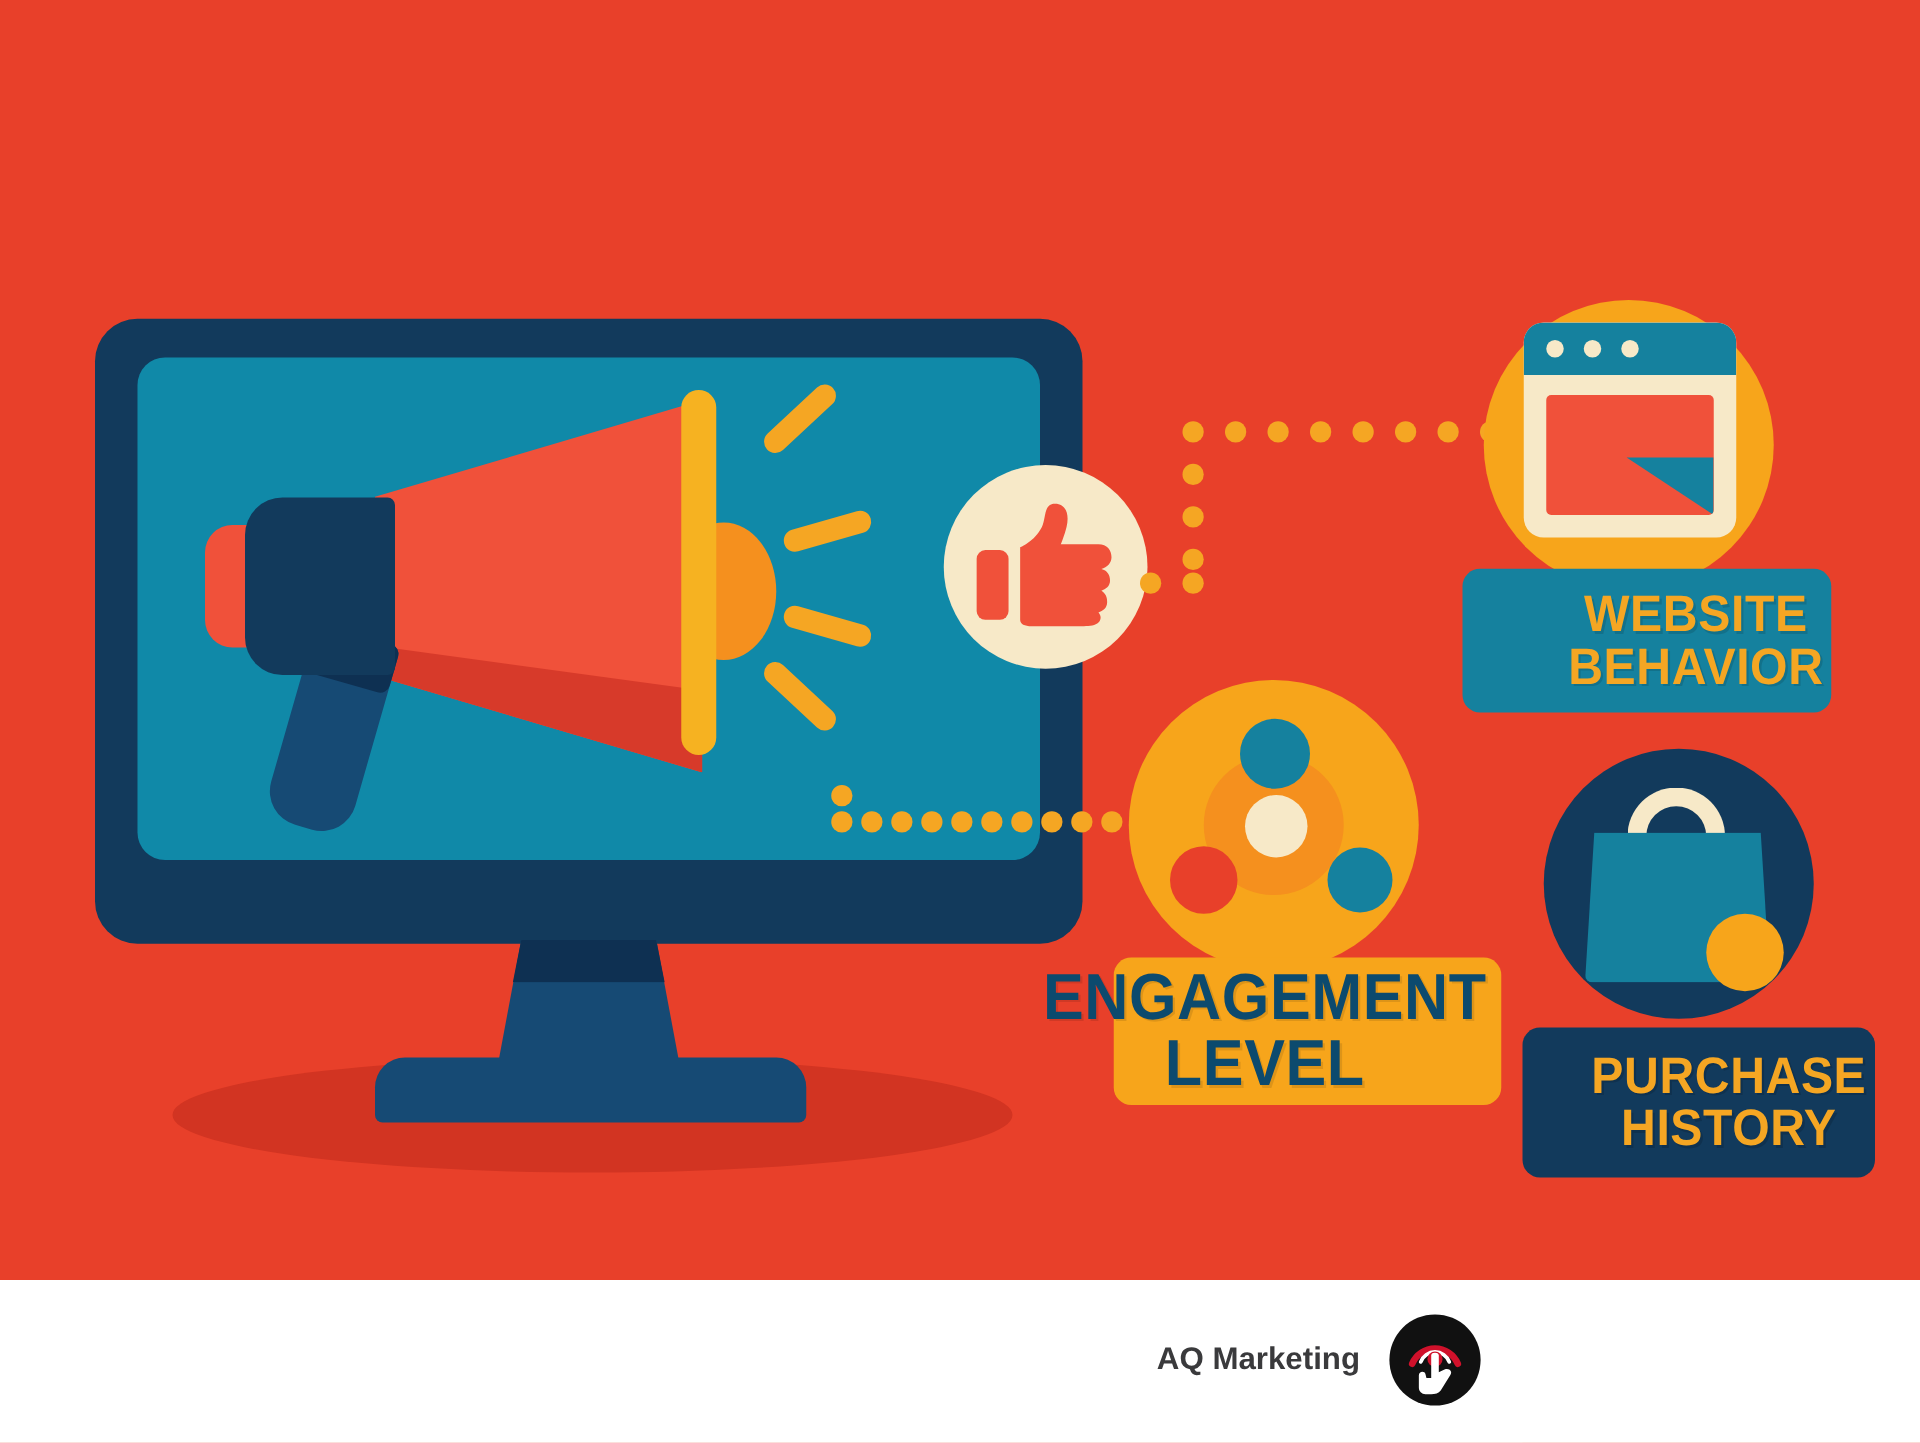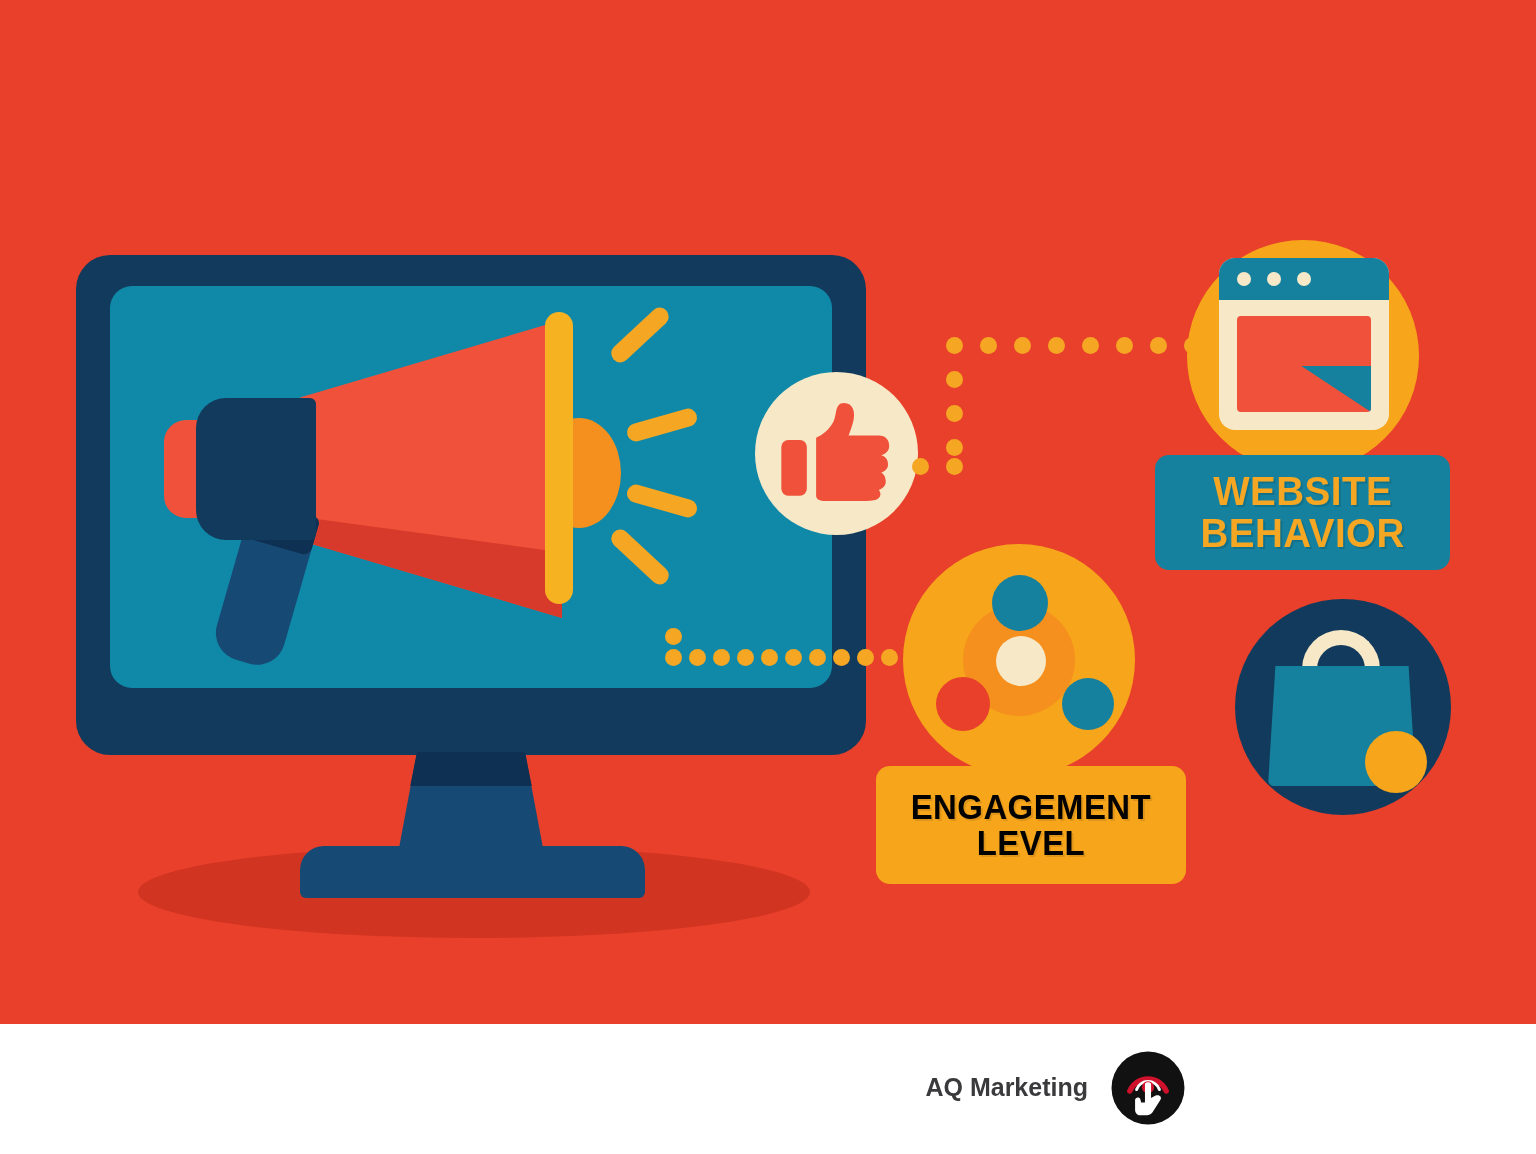--- a/index.html
+++ b/index.html
@@ -113,31 +113,32 @@
 
   
   .icon-circle{position:absolute;border-radius:50%;}
 
   .wb-circle{left:1187px;top:240px;width:232px;height:232px;background:#F7A51B;}
   .eng-circle{left:903px;top:544px;width:232px;height:232px;background:#F7A51B;}
   .ph-circle{left:1235px;top:599px;width:216px;height:216px;background:#123A5C;}
 
   .label-box{
     position:absolute;border-radius:14px;display:flex;align-items:center;
-    justify-content:center;text-align:center;font-weight:bold;line-height:1.02;
+    justify-content:flex-end;text-align:center;font-weight:bold;line-height:1.02;
     letter-spacing:0.5px;
+    margin-left:15px;
   }
   .label-wb{
     left:1155px;top:455px;width:295px;height:115px;background:#15819E;
     color:#F5A623;font-size:41px;
     text-shadow:2px 2px 0 rgba(0,0,0,0.12);
   }
   .label-eng{
     left:876px;top:766px;width:310px;height:118px;background:#F7A51B;
-    color:#000000;font-size:35px;
+    color:#0c4a6e;font-size:52px;
     text-shadow:2px 2px 0 rgba(0,0,0,0.10);
   }
   .label-ph{
     left:1203px;top:822px;width:282px;height:120px;background:#123A5C;
     color:#F5A623;font-size:41px;
     text-shadow:2px 2px 0 rgba(0,0,0,0.14);
   }
   .label-box span{display:block;transform:scaleX(0.94);}
 
   
@@ -286,20 +287,26 @@
       <div>
         <span>ENGAGEMENT</span>
         <span>LEVEL</span>
       </div>
     </div>
 
     <div class="icon-circle ph-circle"></div>
     <div class="bag-handle"></div>
     <div class="bag-body"></div>
     <div class="bag-badge"></div>
+    <div class="label-box label-ph">
+      <div>
+        <span>PURCHASE</span>
+        <span>HISTORY</span>
+      </div>
+    </div>
 
   </div>
 
   <div class="footer">
     <div class="footer-inner">
       <div class="footer-text">
         <div class="brand">AQ Marketing</div>
       </div>
       <svg class="logo" viewBox="0 0 100 100">
         <circle cx="50" cy="50" r="48" fill="#111111"></circle>

